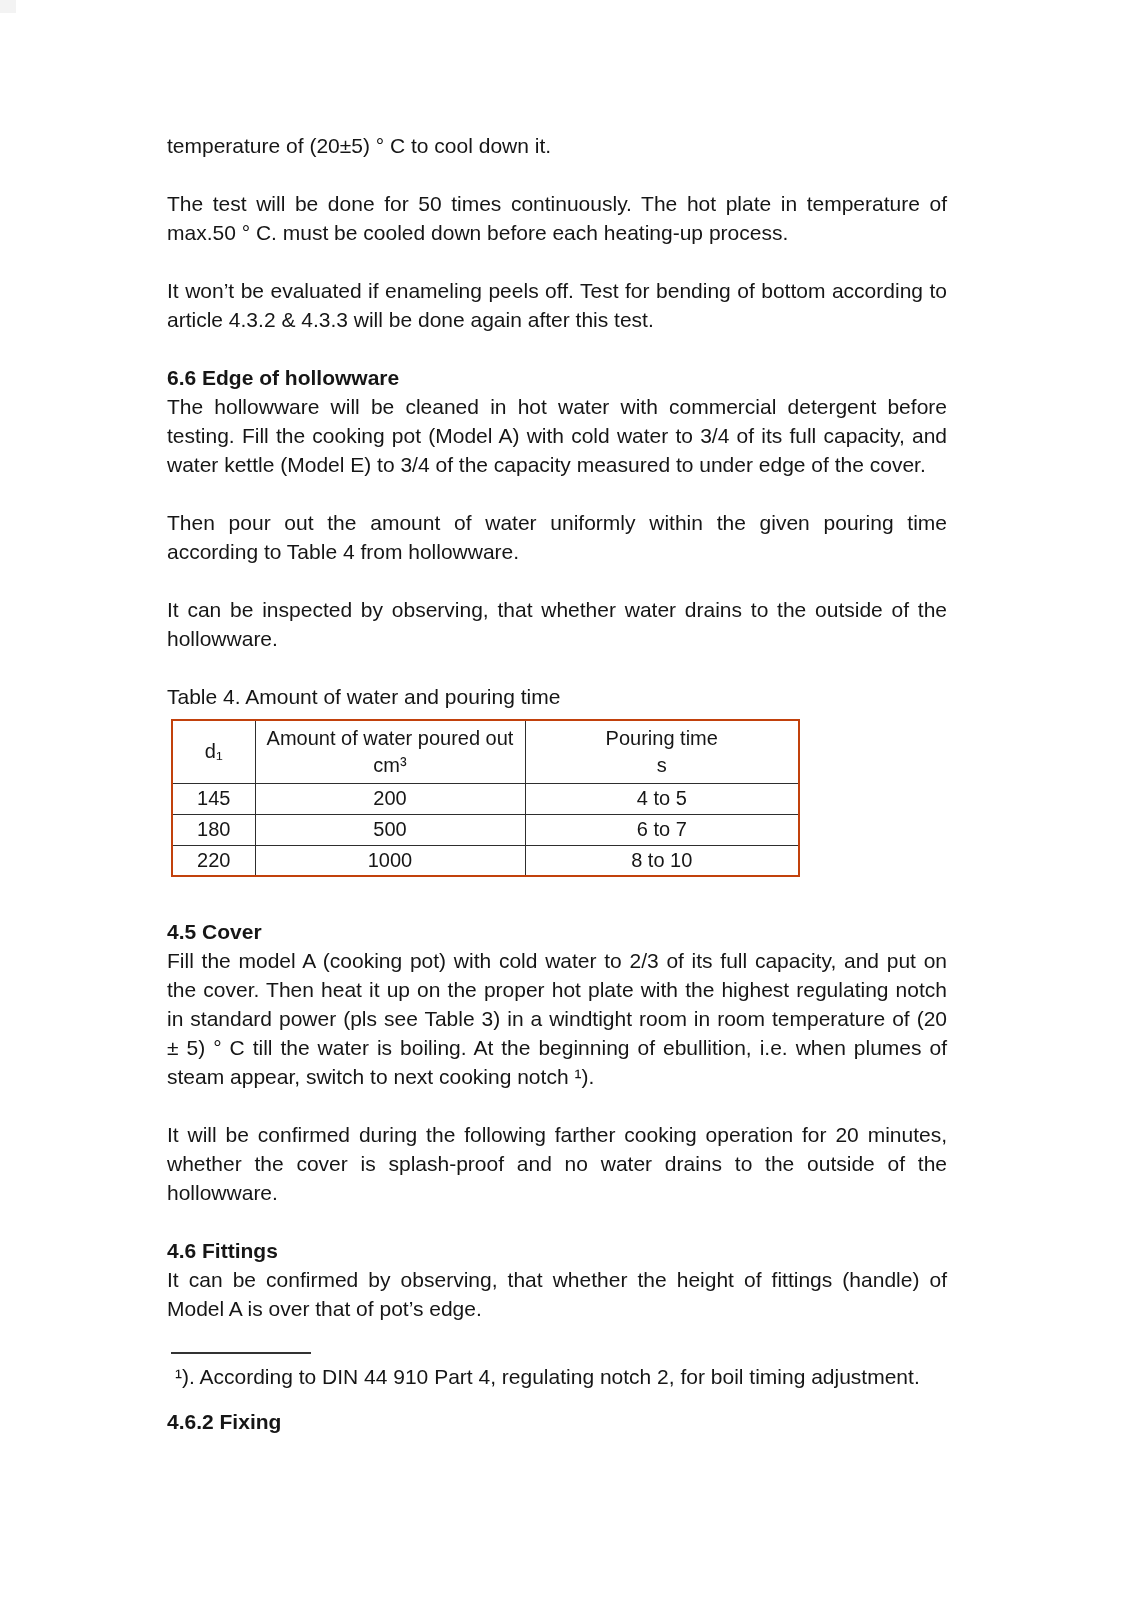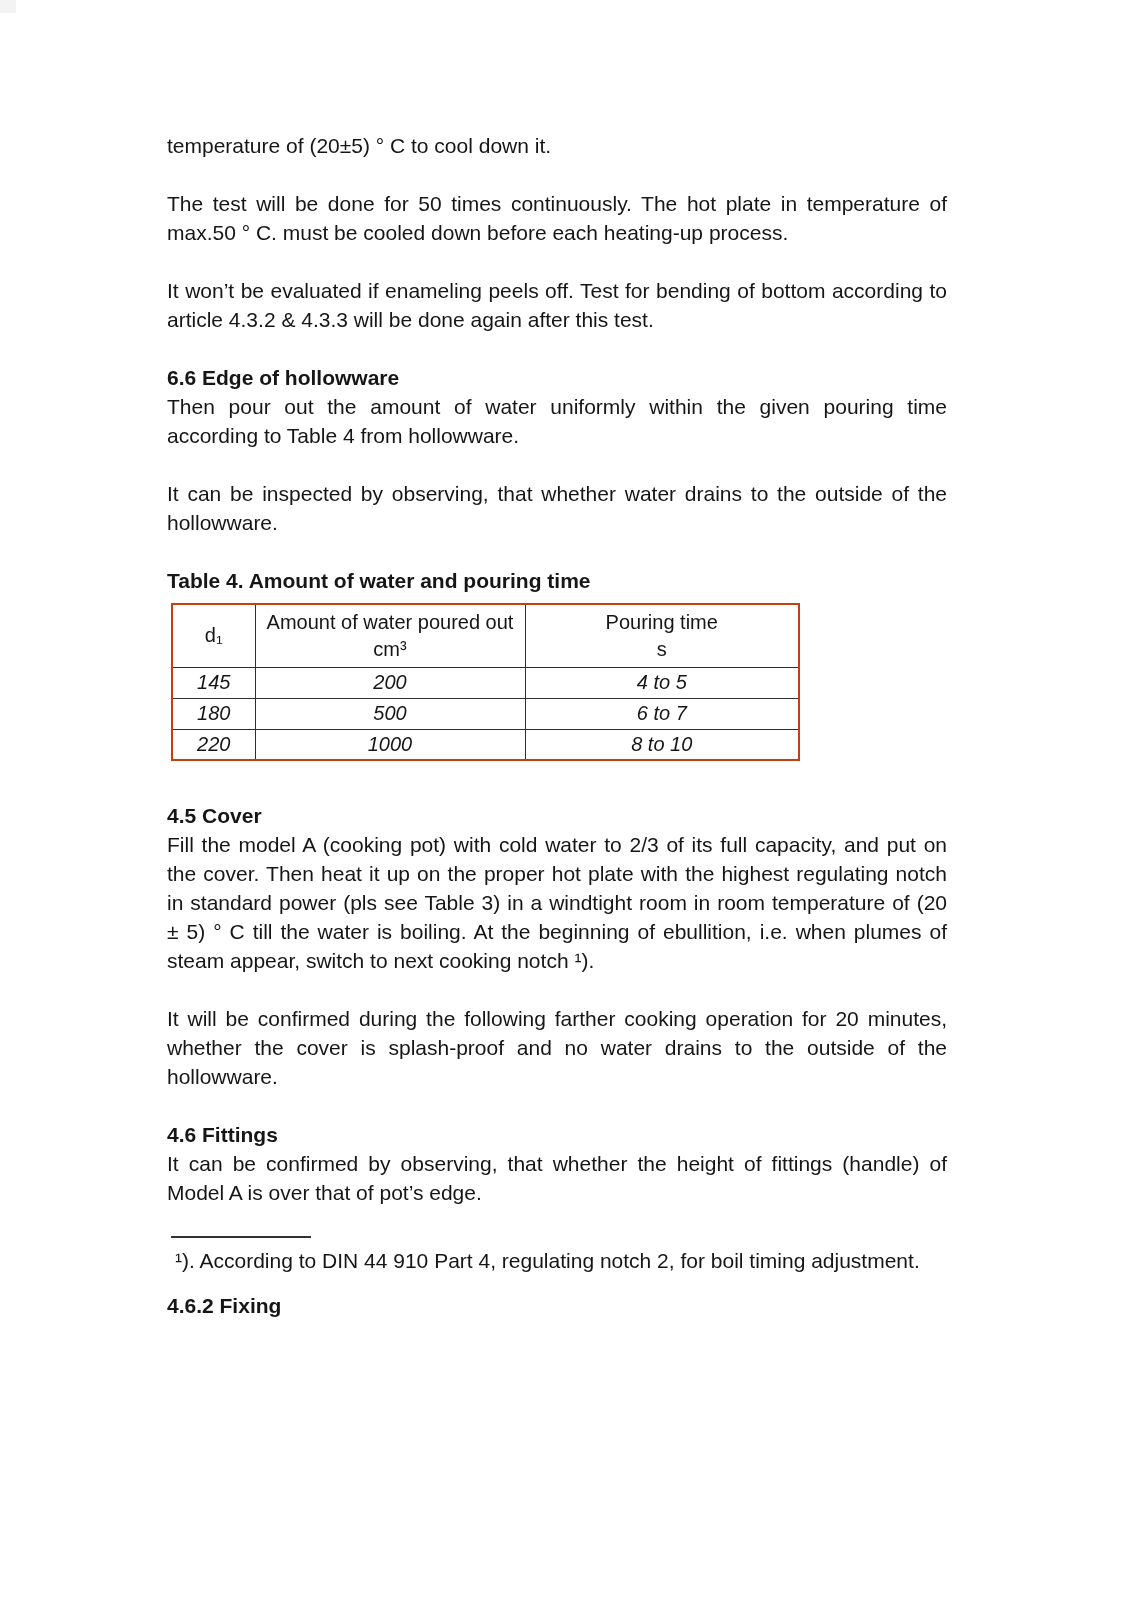--- a/index.html
+++ b/index.html
@@ -28,40 +28,40 @@
     text-align: justify;
     text-align-last: left;
   }
   .heading {
     font-size: 21px; line-height: 29px;
     font-weight: bold;
     margin: 0;
   }
   .table-title {
     font-size: 21px; line-height: 29px;
-    font-weight: bold;
+    font-weight: normal;
     margin: 0 0 8px 0;
   }
   table.t4 {
     border-collapse: collapse;
     table-layout: fixed;
     width: 627px;
     margin: 0 0 40px 4px;
     border: 2px solid #c2410c;
   }
   .t4 th, .t4 td {
     border: 1.5px solid #2e2e2e;
     font-weight: normal;
     text-align: center;
     vertical-align: middle;
     font-size: 20px;
     padding: 0;
   }
   .t4 thead th { height: 63px; }
-  .t4 tbody td { height: 31px; font-style: italic; }
+  .t4 tbody td { height: 31px; }
   .th-line { display: block; line-height: 27px; }
   .footnote-rule {
     width: 140px; height: 0;
     border-top: 2px solid #333333;
     margin: 18px 0 7px 4px;
   }
   .footnote { margin: 8px; }
   .last-heading { margin-top: 16px; }
 </style>
 </head>
@@ -72,20 +72,21 @@
   <div class="artifact"></div>
 
   <p class="para">temperature of (20±5) ° C to cool down it.</p>
 
   <p class="para">The test will be done for 50 times continuously. The hot plate in temperature of max.50 ° C. must be cooled down before each heating-up process.</p>
 
   <p class="para">It won’t be evaluated if enameling peels off. Test for bending of bottom according to article 4.3.2 &amp; 4.3.3 will be done again after this test.</p>
 
   <p class="heading">6.6 Edge of hollowware</p>
 
+  <p class="para">The hollowware will be cleaned in hot water with commercial detergent before testing. Fill the cooking pot (Model A) with cold water to 3/4 of its full capacity, and water kettle (Model E) to 3/4 of the capacity measured to under edge of the cover.</p>
 
   <p class="para">Then pour out the amount of water uniformly within the given pouring time according to Table 4 from hollowware.</p>
 
   <p class="para">It can be inspected by observing, that whether water drains to the outside of the hollowware.</p>
 
   <p class="table-title">Table 4. Amount of water and pouring time</p>
 
   <table class="t4">
     <colgroup>
       <col style="width:83px">

